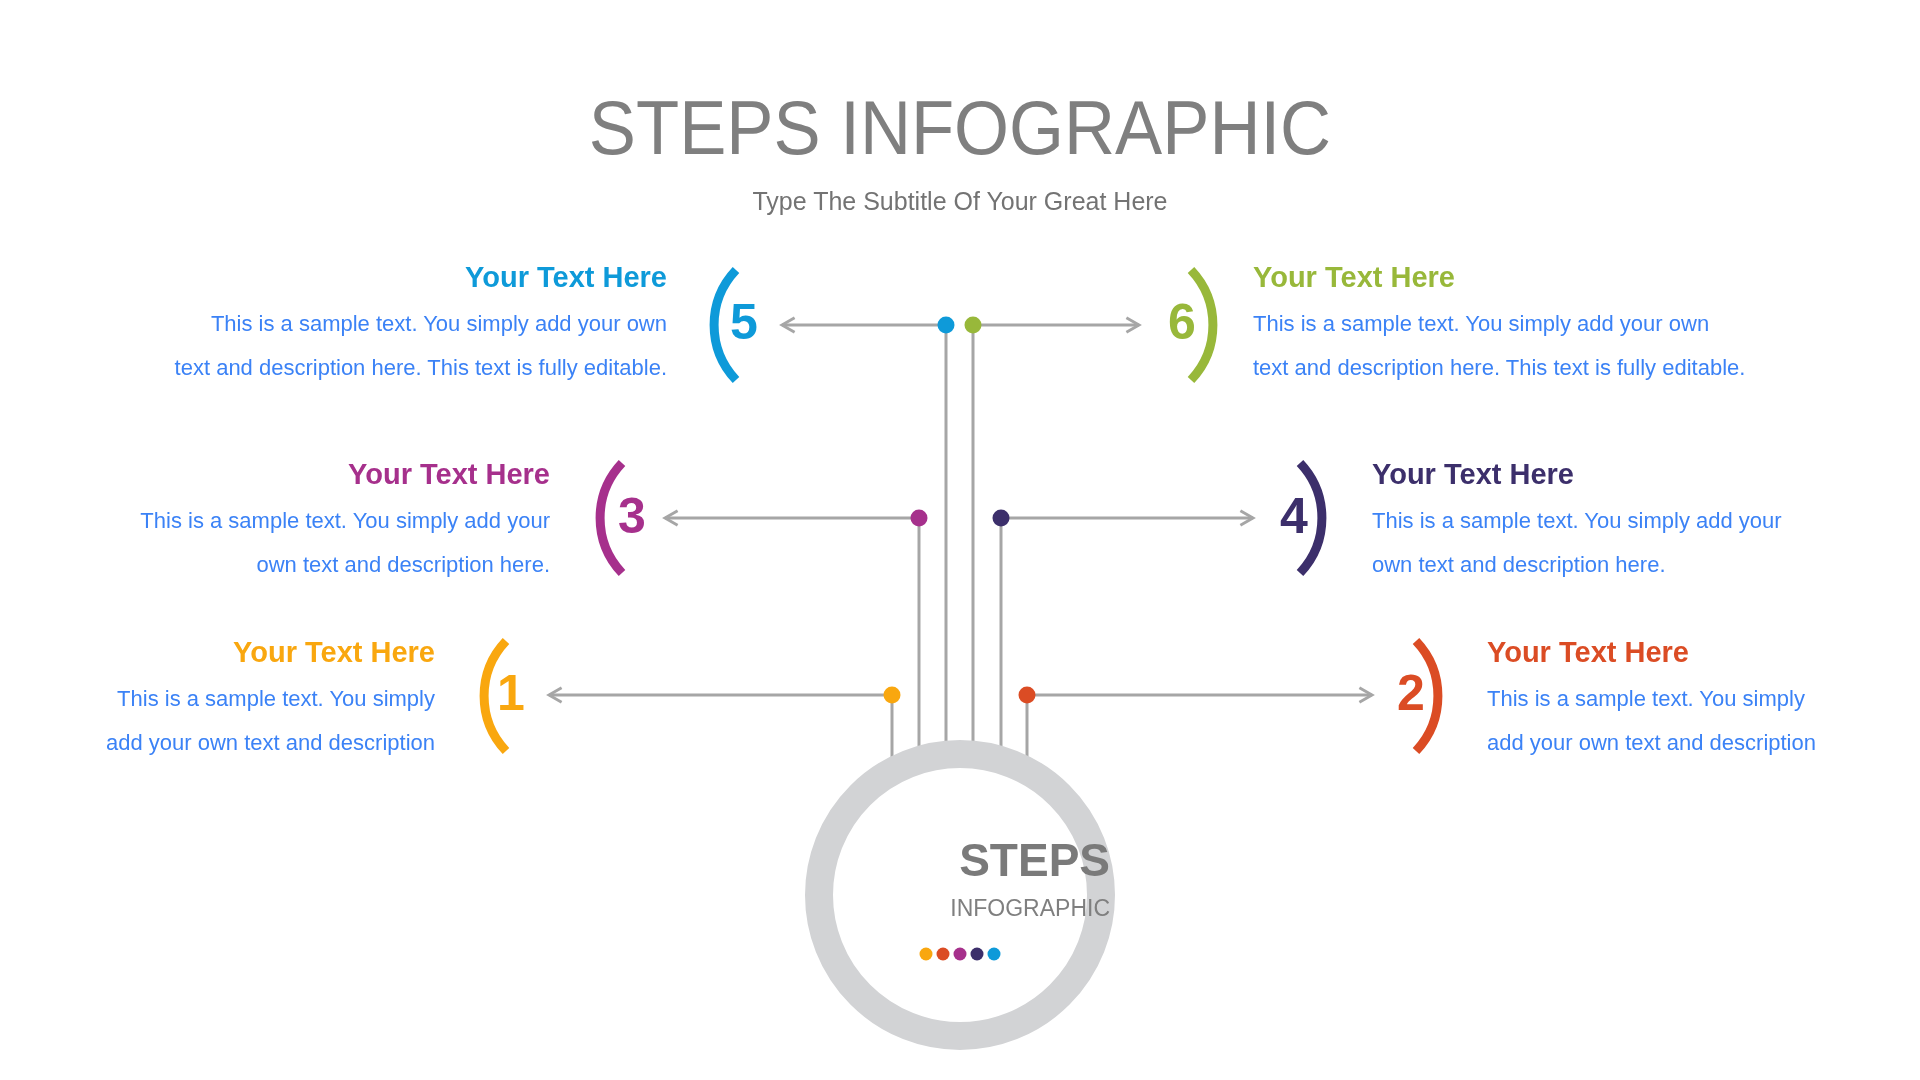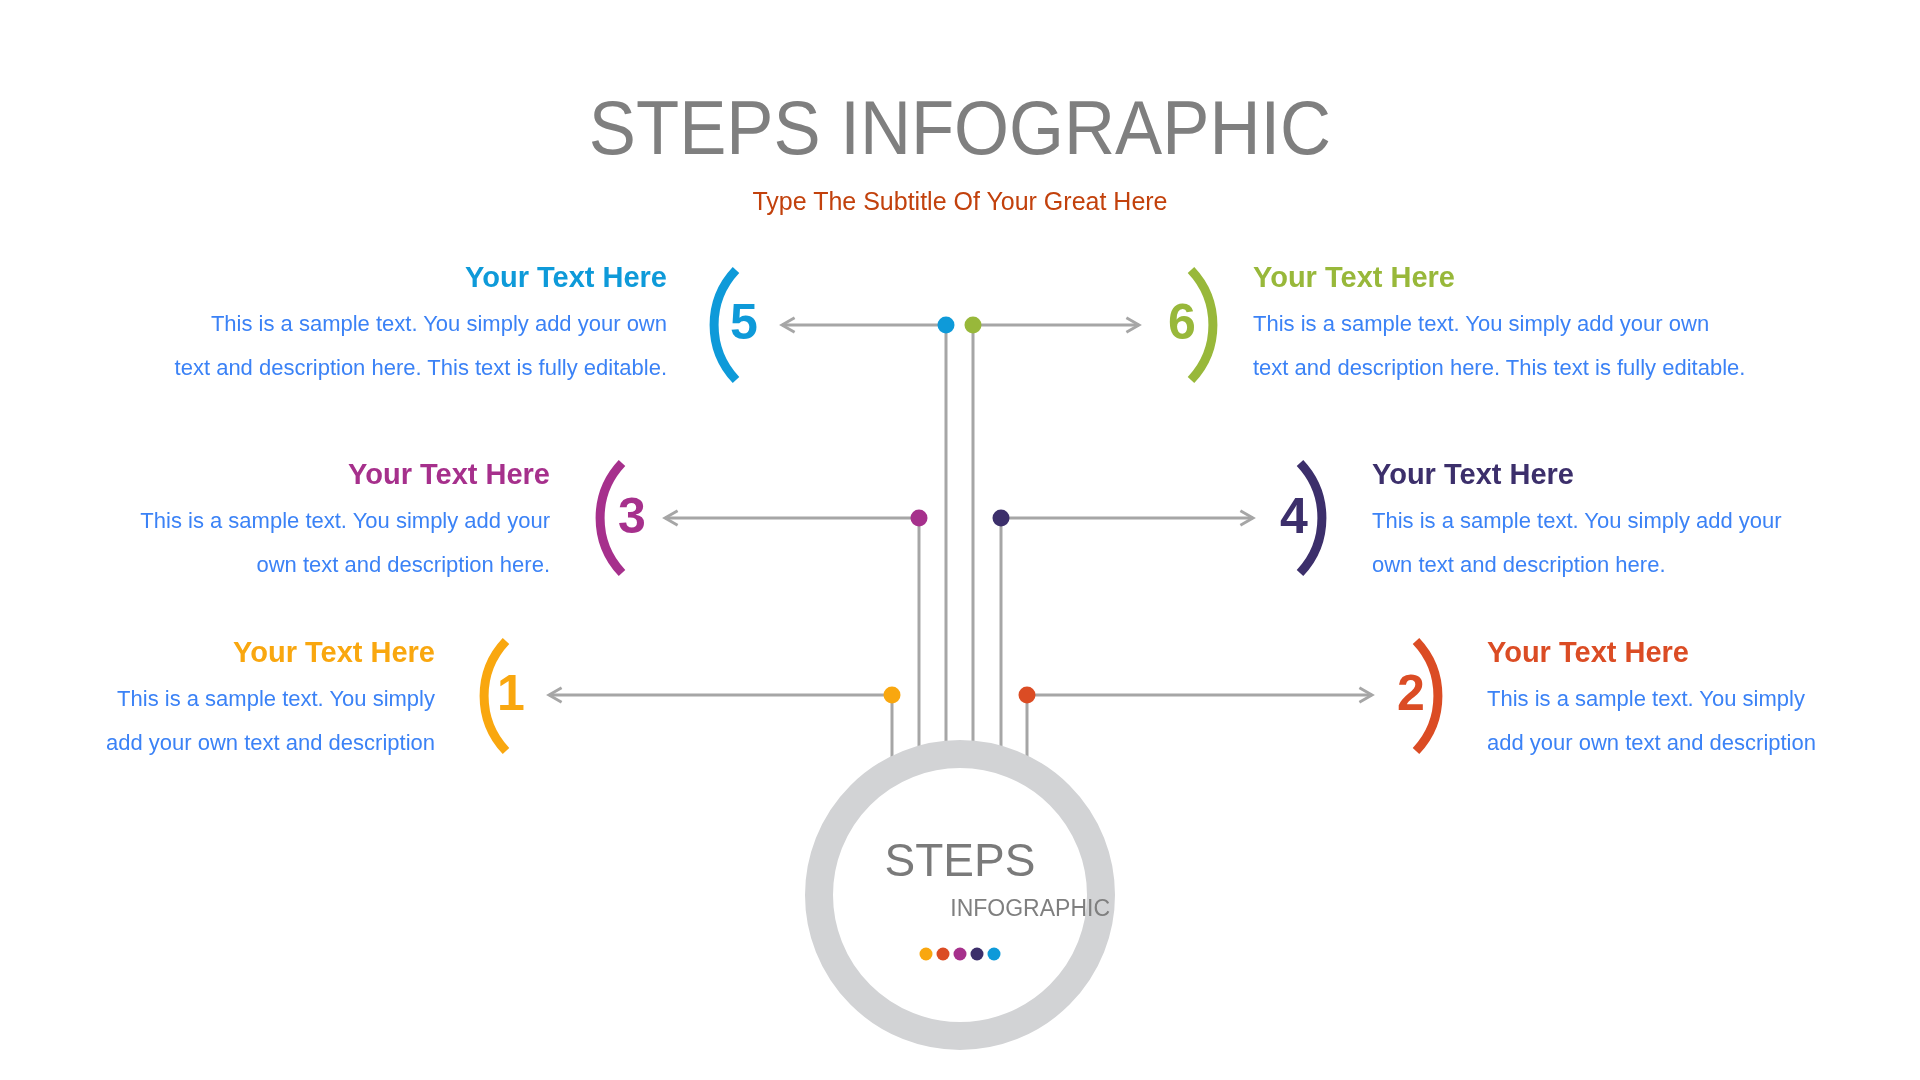--- a/index.html
+++ b/index.html
@@ -1,26 +1,26 @@
 <!DOCTYPE html>
 <html><head>
 <meta charset="utf-8">
 <style>
   html, body { margin:0; padding:0; background:#ffffff; }
   body { width:1920px; height:1080px; position:relative; overflow:hidden; font-family:"Liberation Sans", sans-serif; }
   .title { position:absolute; left:0; top:84px; width:1920px; text-align:center; font-size:76px; color:#7f7f7f; letter-spacing:0px; font-family:"Liberation Sans", sans-serif; transform:scaleX(0.93); transform-origin:960px 0; }
-  .subtitle { position:absolute; left:0; top:187px; width:1920px; text-align:center; font-size:25px; color:#c2410c; font-family:"Liberation Sans", sans-serif; }
+  .subtitle { position:absolute; left:0; top:187px; width:1920px; text-align:center; font-size:25px; color:#737373; font-family:"Liberation Sans", sans-serif; }
   svg.diagram { position:absolute; left:0; top:0; }
   .step-text { position:absolute; width:620px; }
   .step-text.left { text-align:right; }
   .step-text.right { text-align:left; }
   .step-heading { font-size:29px; font-weight:bold; line-height:36px; margin-bottom:7px; }
   .step-body { font-size:22px; color:#3b82f6; line-height:44px; }
   .step-num { position:absolute; font-size:50px; font-weight:bold; width:60px; text-align:center; line-height:60px; }
-  .center-title { position:absolute; left:810px; top:833px; width:300px; text-align:center; font-size:46px; font-weight:normal; color:#7a7a7a; }
+  .center-title { position:absolute; left:810px; top:833px; width:300px; text-align:right; font-size:46px; font-weight:bold; color:#7a7a7a; }
   .center-sub { position:absolute; left:810px; top:895px; width:300px; text-align:right; font-size:23px; color:#7f7f7f; }
 </style>
 </head>
 <body>
 
 <div class="title">STEPS INFOGRAPHIC</div>
 <div class="subtitle">Type The Subtitle Of Your Great Here</div>
 
 <svg class="diagram" width="1920" height="1080" viewBox="0 0 1920 1080">
   <defs>

